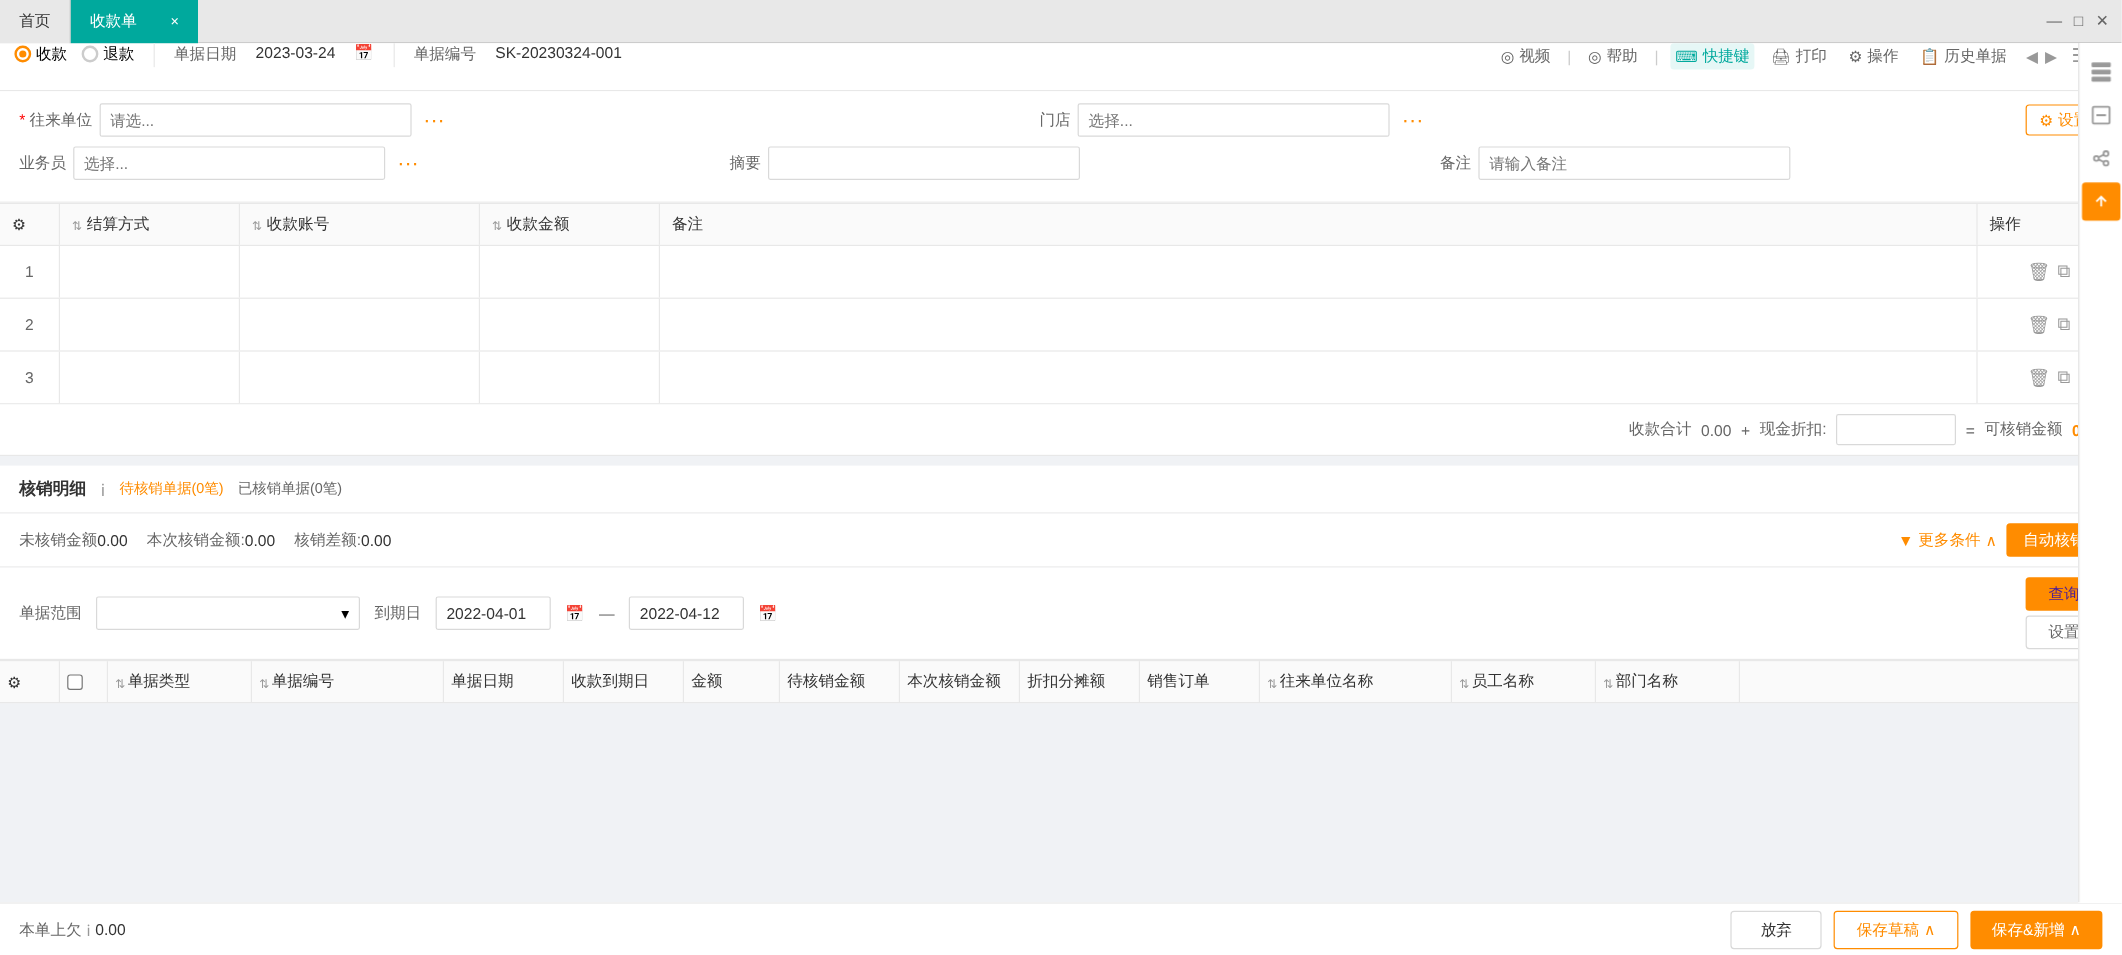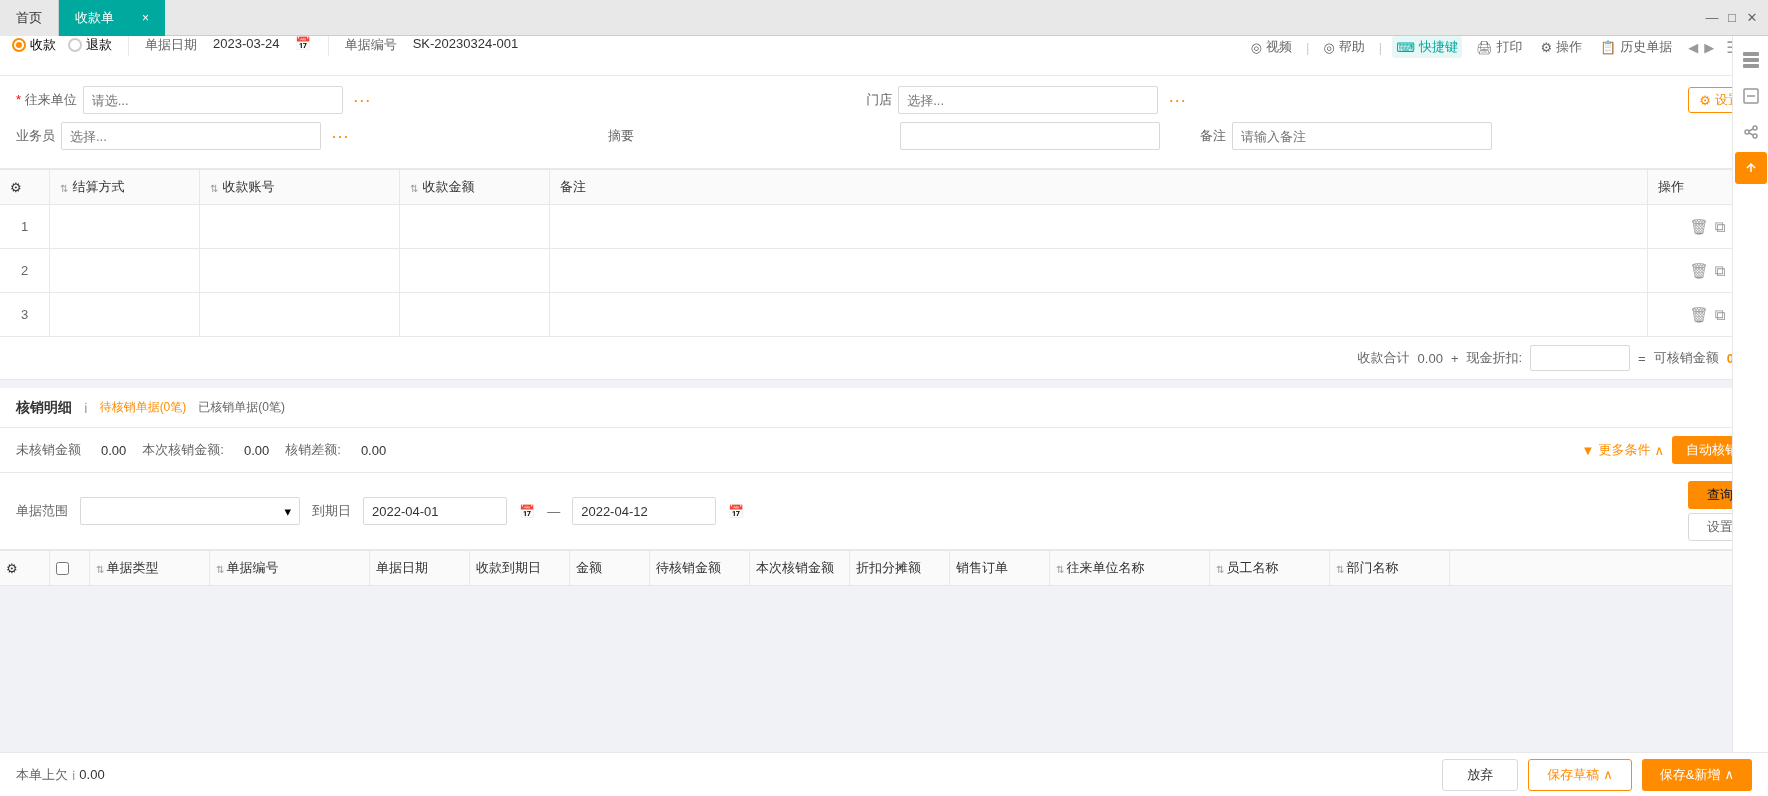--- a/index.html
+++ b/index.html
@@ -105,48 +105,48 @@
     .section-title { font-size: 14px; font-weight: bold; color: #333; }
     .info-icon { color: #999; cursor: pointer; font-size: 14px; }
     .tab-link { color: #ff8c00; cursor: pointer; font-size: 12px; }
     .tab-link-plain { color: #666; cursor: pointer; font-size: 12px; }
 
     
     .stats-row {
       background: #fff; padding: 8px 16px; display: flex; align-items: center; gap: 16px;
       border-bottom: 1px solid #e8e8e8;
     }
-    .stat-item { display: flex; align-items: center; gap: 20px; color: #666; }
+    .stat-item { display: flex; align-items: center; gap: 0; color: #666; }
     .stat-value { color: #333; }
     .stats-right { margin-left: auto; display: flex; align-items: center; gap: 8px; }
     .filter-btn { color: #ff8c00; cursor: pointer; display: flex; align-items: center; gap: 4px; }
     .auto-btn {
       background: #ff8c00; color: #fff; border: none; border-radius: 3px;
       padding: 5px 14px; cursor: pointer;
     }
 
     
     .filter-row {
       background: #fff; padding: 8px 16px; display: flex; align-items: center; gap: 12px;
       border-bottom: 1px solid #e8e8e8;
     }
     .filter-label { color: #666; white-space: nowrap; }
     .filter-select {
       width: 200px; height: 28px; border: 1px solid #d9d9d9; border-radius: 2px;
       padding: 0 8px; background: #fff; display: flex; align-items: center; justify-content: space-between; cursor: pointer;
     }
     .filter-date-input {
-      width: 144px; height: 28px; border: 1px solid #d9d9d9; border-radius: 2px;
+      width: 96px; height: 28px; border: 1px solid #d9d9d9; border-radius: 2px;
       padding: 0 8px; background: #fff; color: #333;
     }
     .date-icon { color: #999; cursor: pointer; }
     .date-separator { color: #666; }
     .filter-right { margin-left: auto; display: flex; flex-direction: column; gap: 4px; }
     .query-btn {
-      background: #ff8c00; color: #0f172a; border: none; border-radius: 3px;
+      background: #ff8c00; color: #4c1d95; border: none; border-radius: 3px;
       padding: 5px 18px; cursor: pointer;
     }
     .settings-btn2 {
       background: #fff; border: 1px solid #d9d9d9; color: #666; border-radius: 3px;
       padding: 4px 18px; cursor: pointer;
     }
 
     
     .bottom-table-header {
       display: grid;
@@ -289,21 +289,21 @@
       <span>⚙</span>
       <span>设置</span>
     </button>
   </div>
   <div class="form-row">
     <div class="form-field">
       <span class="form-label">业务员</span>
       <input class="form-input" type="text" style="max-width: 260px;" placeholder="选择...">
       <span class="more-btn">···</span>
     </div>
-    <div class="form-field" style="margin-left:40px;justify-content:space-between;">
+    <div class="form-field" style="margin-left:40px;">
       <span class="form-label">摘要</span>
       <input class="form-input" type="text" style="max-width: 260px;">
     </div>
     <div class="form-field" style="margin-left:40px;">
       <span class="form-label">备注</span>
       <input class="form-input" type="text" style="max-width: 260px;" placeholder="请输入备注">
     </div>
   </div>
 </div>
 

